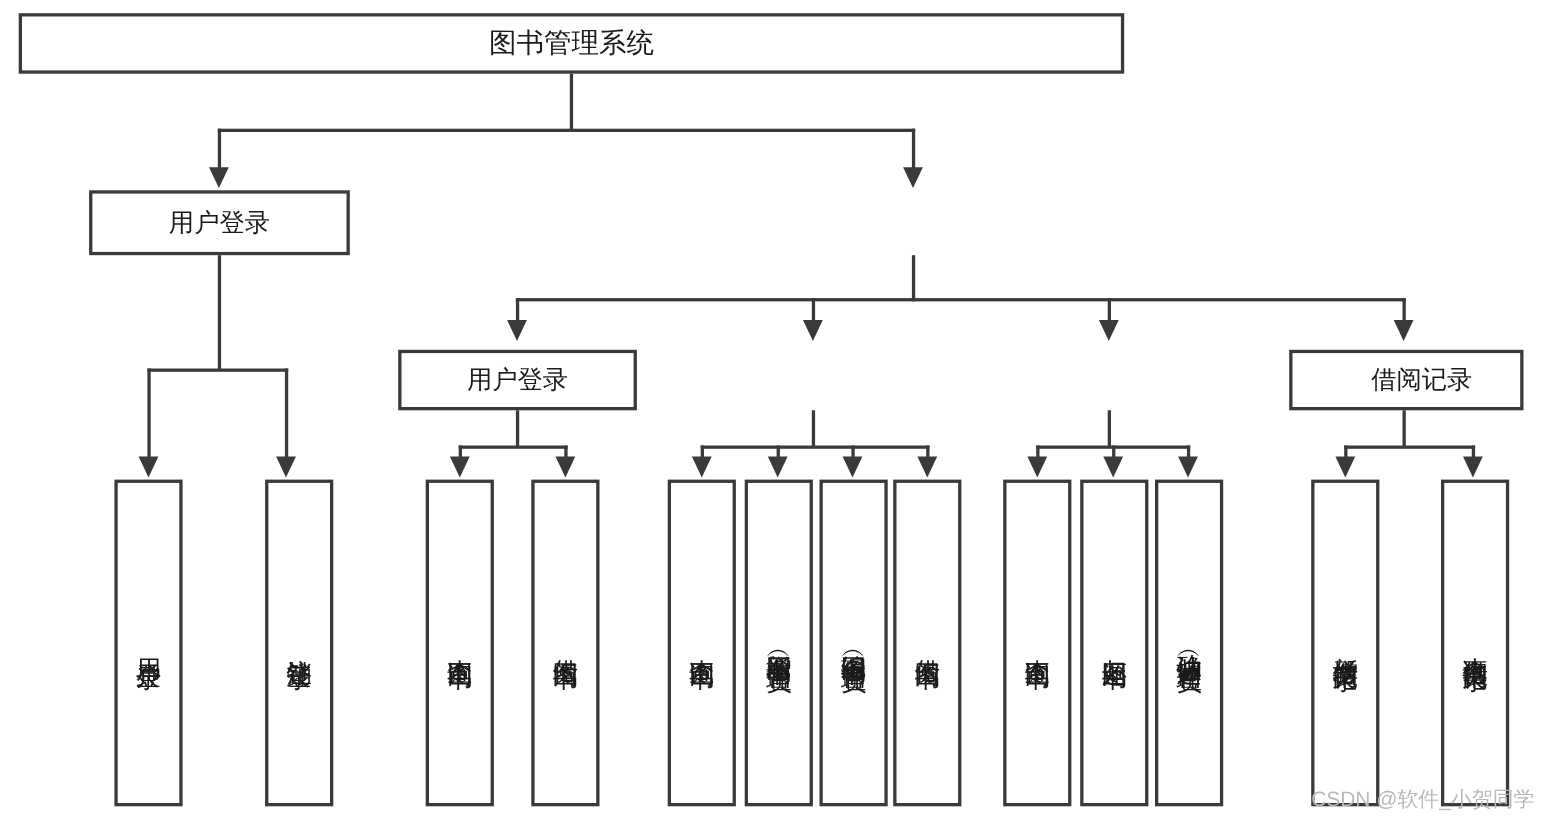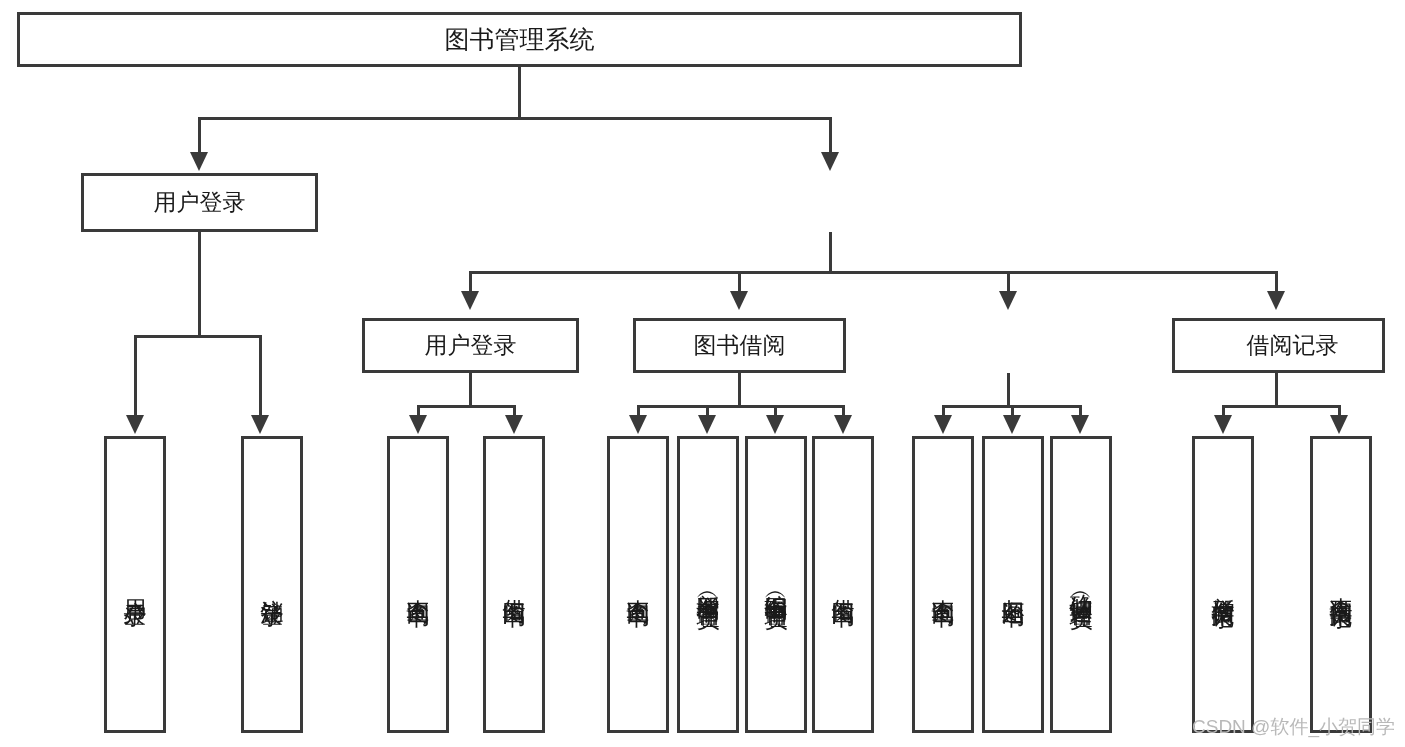--- a/index.html
+++ b/index.html
@@ -102,21 +102,20 @@
   <div class="vline" style="left:469px;  top:271px; height:22px;"></div>
   <div class="vline" style="left:738px;  top:271px; height:22px;"></div>
   <div class="vline" style="left:1007px; top:271px; height:22px;"></div>
   <div class="vline" style="left:1275px; top:271px; height:22px;"></div>
   <div class="arrow" style="left:461px;  top:291px;"></div>
   <div class="arrow" style="left:730px;  top:291px;"></div>
   <div class="arrow" style="left:999px;  top:291px;"></div>
   <div class="arrow" style="left:1267px; top:291px;"></div>
 
   <div class="node level2 level3" id="node-l3-0" style="left: 362px; top: 318px; width: 217px; height: 55px;">用户登录</div>
-  <div class="node level2 level3" id="node-l3-1" style="left: 633px; top: 318px; width: 213px; height: 55px;">图书借阅</div>
   <div class="node level2 level3" id="node-l3-3" style="left: 1172px; top: 318px; width: 213px; height: 55px; padding-left: 28px;">借阅记录</div>
 
   <div class="vline" style="left:469px; top:373px; height:34px;"></div>
   <div class="hline" style="left:417px; top:405px; width:99px;"></div>
   <div class="vline" style="left:417px; top:405px; height:12px;"></div>
   <div class="vline" style="left:513px; top:405px; height:12px;"></div>
   <div class="arrow" style="left:409px; top:415px;"></div>
   <div class="arrow" style="left:505px; top:415px;"></div>
 
   <div class="vline" style="left:738px; top:373px; height:34px;"></div>

